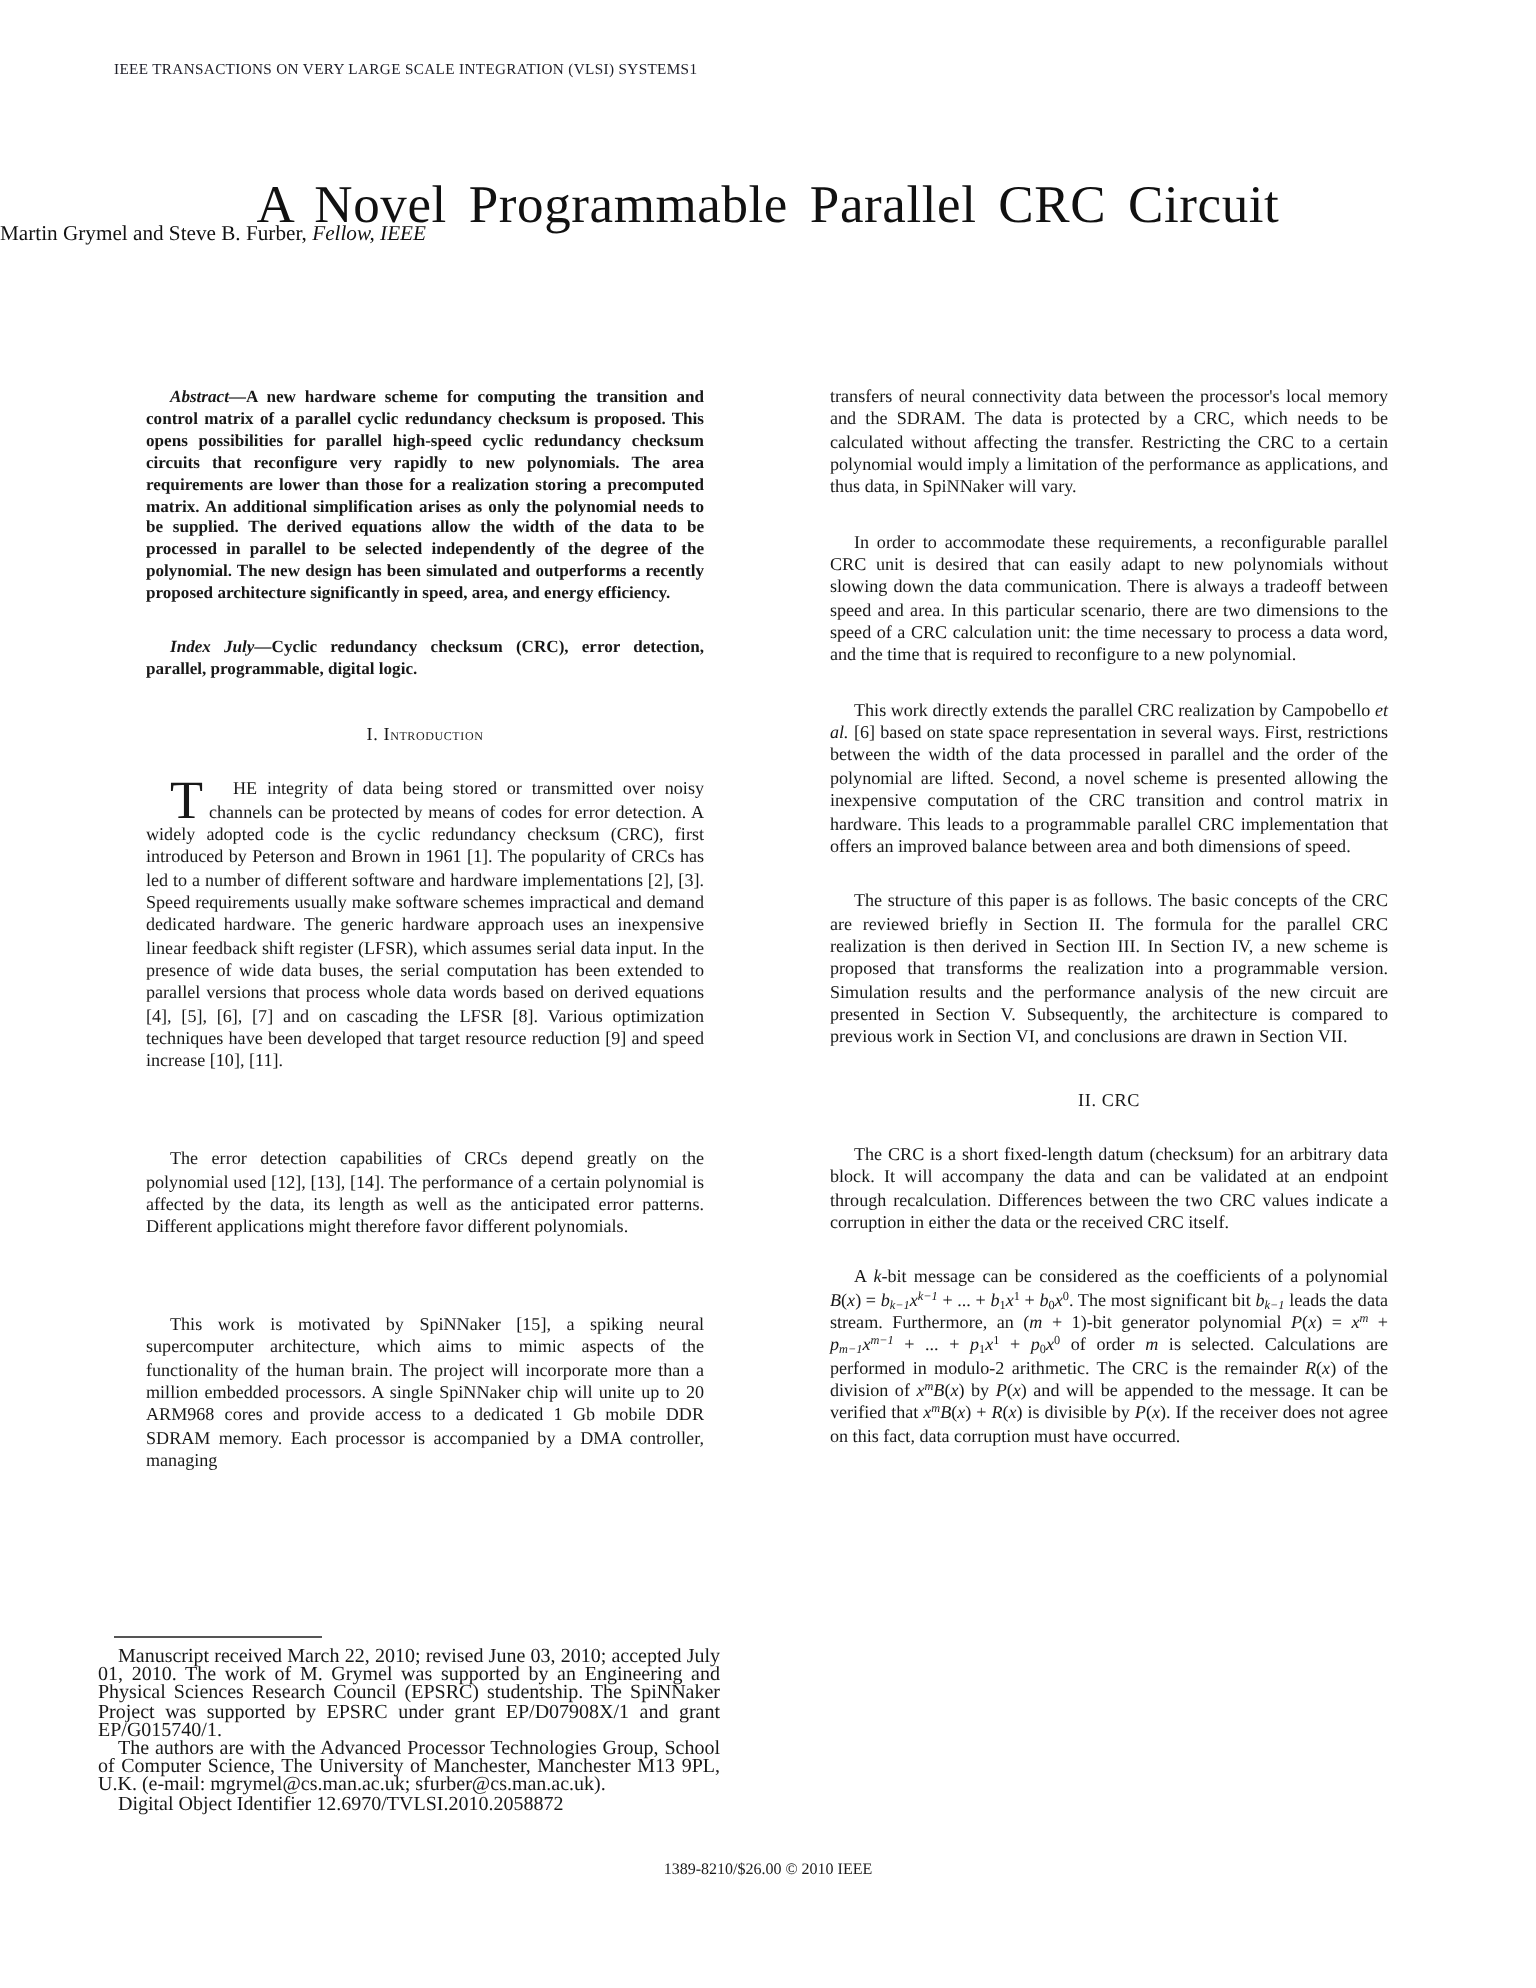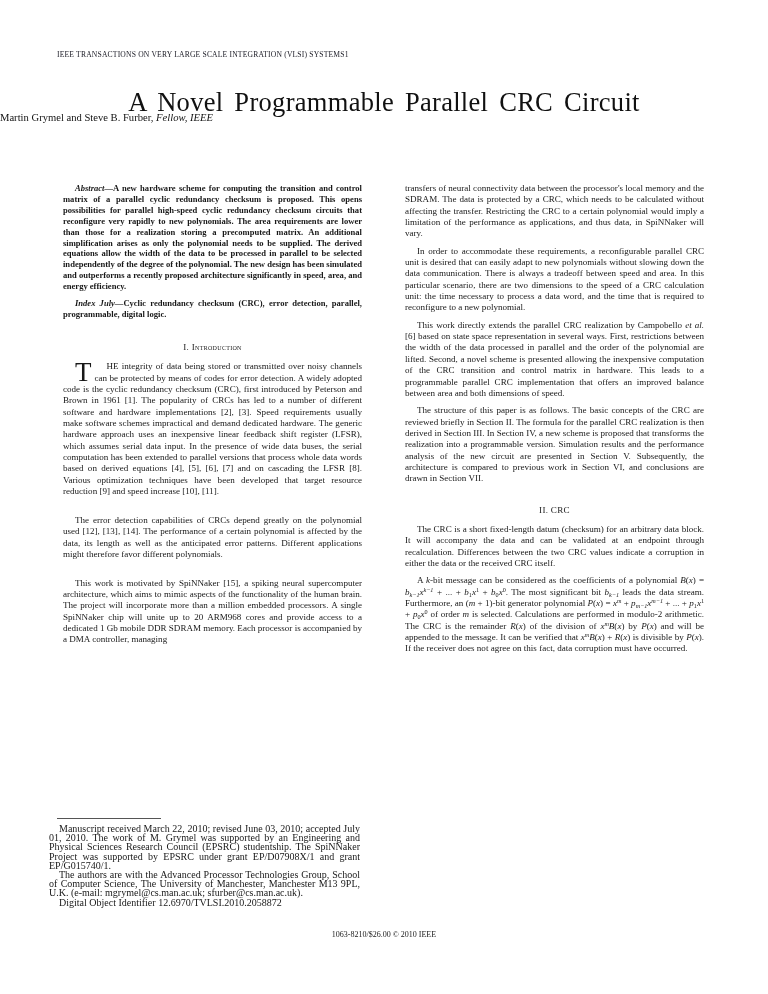--- a/index.html
+++ b/index.html
@@ -25,21 +25,20 @@
 
   
   .runhead {
     position: absolute;
     left: 57px;
     top: 30px;
     width: 654px;
     display: flex;
     justify-content: flex-start;
     align-items: baseline;
-    margin-top: 20px;
   }
   .runhead-title {
     font-size: 7.6px;
     letter-spacing: 0.18px;
     font-variant: small-caps;
     text-transform: uppercase;
     color: #20202a;
     white-space: nowrap;
   }
   .runhead-page {
@@ -81,21 +80,21 @@
     line-height: 11.35px;
     text-align: justify;
     text-justify: inter-word;
     color: #181818;
     hyphens: none;
   }
   .col-left  { left: 57px; }
   .col-right { left: 399px; }
 
   .col p {
-    margin: 6px;
+    margin: 16px;
     text-indent: 12px;
   }
   .col p.noindent { text-indent: 0; }
 
   .abstract {
     font-weight: bold;
     font-size: 8.55px;
     line-height: 10.9px;
     text-align: justify;
     text-indent: 12px;
@@ -238,15 +237,15 @@
 
   </div>
 
   <div class="footrule"></div>
   <div class="footnote">
     <p>Manuscript received March 22, 2010; revised June 03, 2010; accepted July 01, 2010. The work of M. Grymel was supported by an Engineering and Physical Sciences Research Council (EPSRC) studentship. The SpiNNaker Project was supported by EPSRC under grant EP/D07908X/1 and grant EP/G015740/1.</p>
     <p>The authors are with the Advanced Processor Technologies Group, School of Computer Science, The University of Manchester, Manchester M13 9PL, U.K. (e-mail: mgrymel@cs.man.ac.uk; sfurber@cs.man.ac.uk).</p>
     <p>Digital Object Identifier 12.6970/TVLSI.2010.2058872</p>
   </div>
 
-  <div class="copyright">1063-8210/$26.00 © 2010 IEEE</div>
+  <div class="copyright">1389-8210/$26.00 © 2010 IEEE</div>
 
 </div>
 
 </body></html>

